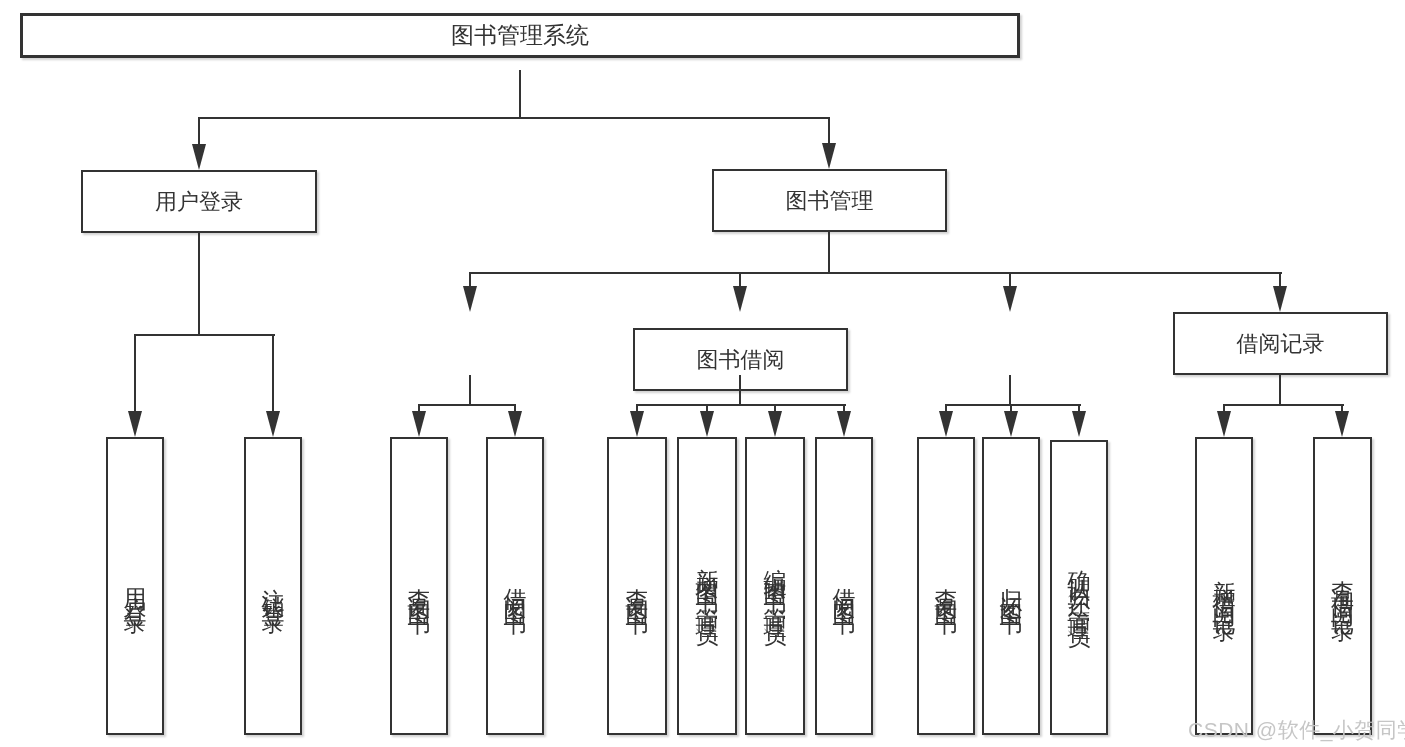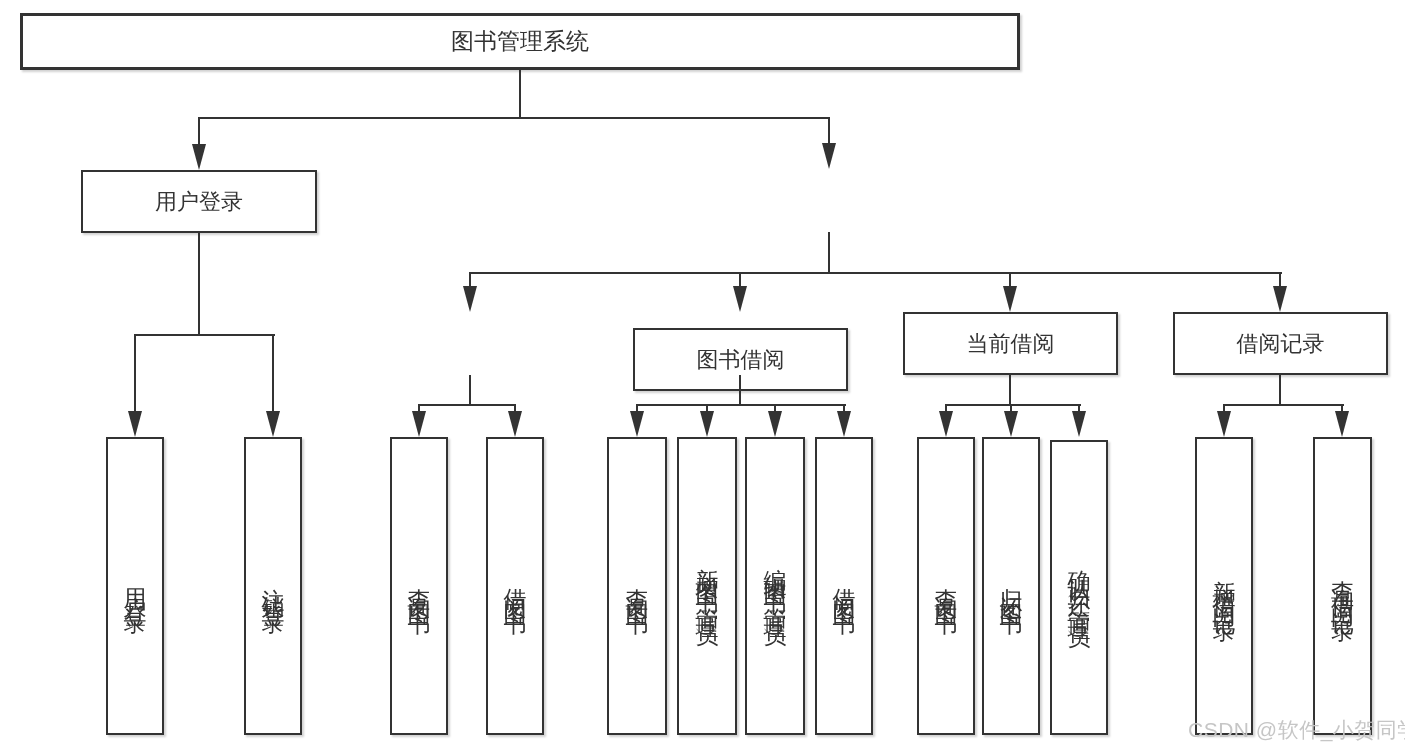--- a/index.html
+++ b/index.html
@@ -22,51 +22,51 @@
       border-right:7px solid transparent;border-top:26px solid #333;}
   
   .watermark{position:absolute;left:1188px;top:716px;font-size:21px;color:#c6c6c6;
              letter-spacing:0.5px;white-space:nowrap;z-index:5;}
 </style>
 </head>
 <body>
 
 <div class="canvas">
 
-  <div class="node root" style="left:20px;top:13px;width:1000px;height:57px;">图书管理系统</div>
+  <div class="node root" style="left:20px;top:13px;width:1000px;height:45px;">图书管理系统</div>
 
   <div class="vl" style="left:519px;top:70px;height:48px;"></div>
   <div class="hl" style="left:198px;top:117px;width:632px;"></div>
   <div class="vl" style="left:198px;top:117px;height:28px;"></div>
   <div class="ah" style="left:192px;top:144px;"></div>
   <div class="vl" style="left:828px;top:117px;height:28px;"></div>
   <div class="ah" style="left:822px;top:143px;"></div>
 
   <div class="node" style="left:81px;top:170px;width:236px;height:63px;">用户登录</div>
+  <div class="node" style="left:712px;top:169px;width:235px;height:63px;">图书管理</div>
 
   <div class="vl" style="left:198px;top:233px;height:102px;"></div>
   <div class="hl" style="left:134px;top:334px;width:141px;"></div>
   <div class="vl" style="left:134px;top:334px;height:78px;"></div>
   <div class="ah" style="left:128px;top:411px;"></div>
   <div class="vl" style="left:272px;top:334px;height:78px;"></div>
   <div class="ah" style="left:266px;top:411px;"></div>
 
   <div class="vl" style="left:828px;top:232px;height:42px;"></div>
   <div class="hl" style="left:469px;top:272px;width:813px;"></div>
   <div class="vl" style="left:469px;top:272px;height:16px;"></div>
   <div class="ah" style="left:463px;top:286px;"></div>
   <div class="vl" style="left:739px;top:272px;height:16px;"></div>
   <div class="ah" style="left:733px;top:286px;"></div>
   <div class="vl" style="left:1009px;top:272px;height:16px;"></div>
   <div class="ah" style="left:1003px;top:286px;"></div>
   <div class="vl" style="left:1279px;top:272px;height:16px;"></div>
   <div class="ah" style="left:1273px;top:286px;"></div>
 
   <div class="node" style="left:633px;top:328px;width:215px;height:63px;text-align:right;">图书借阅</div>
-  <div class="node" style="left:903px;top:312px;width:215px;height:63px;">当前借阅</div>
   <div class="node" style="left:1173px;top:312px;width:215px;height:63px;">借阅记录</div>
 
   <div class="vl" style="left:469px;top:375px;height:31px;"></div>
   <div class="hl" style="left:418px;top:404px;width:98px;"></div>
   <div class="vl" style="left:418px;top:404px;height:9px;"></div>
   <div class="ah" style="left:412px;top:411px;"></div>
   <div class="vl" style="left:514px;top:404px;height:9px;"></div>
   <div class="ah" style="left:508px;top:411px;"></div>
 
   <div class="vl" style="left:739px;top:375px;height:31px;"></div>

